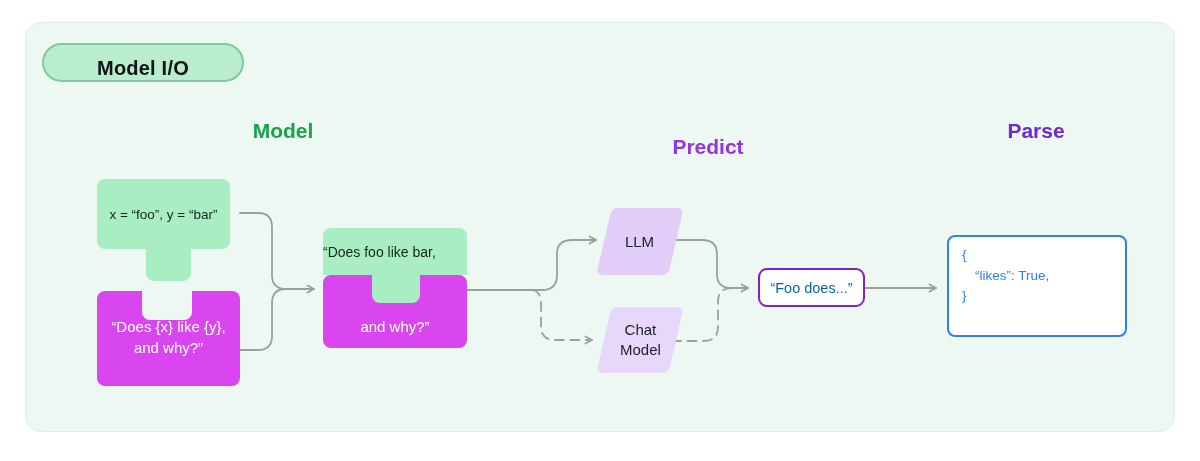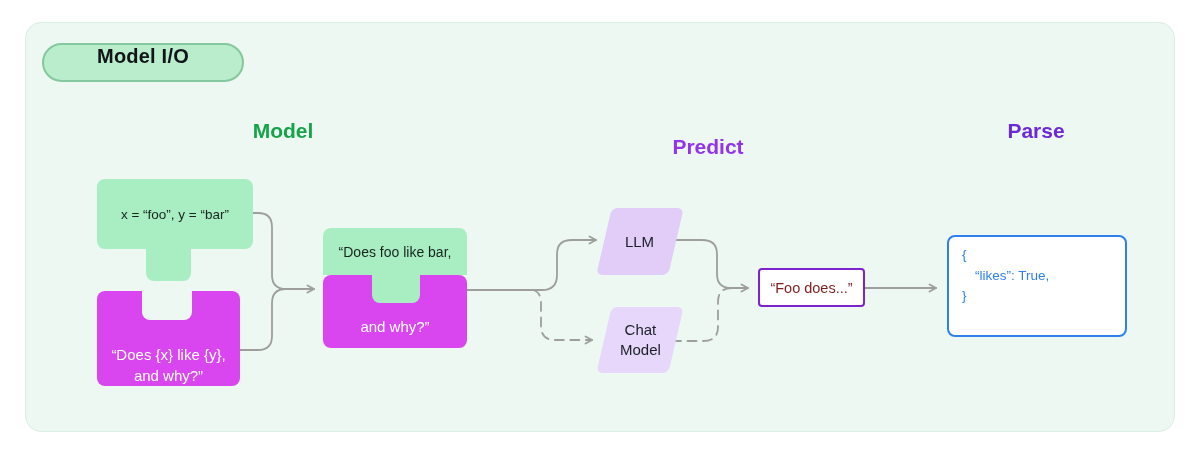--- a/index.html
+++ b/index.html
@@ -9,76 +9,76 @@
     font-family:"Liberation Sans","DejaVu Sans",sans-serif;
   }
   .card{
     position:absolute;left:25px;top:22px;width:1150px;height:410px;
     background:#ecf8f1;border:1px solid #d9f0e2;border-radius:16px;
     box-sizing:border-box;
   }
   .pill{
     position:absolute;left:42px;top:43px;width:202px;height:39px;
     background:#b9edcb;border:2px solid #85c79e;border-radius:21px;
-    box-sizing:border-box;display:flex;align-items:flex-start;justify-content:center;
+    box-sizing:border-box;display:flex;align-items:flex-end;justify-content:center;
     font-size:20px;font-weight:700;color:#111418;letter-spacing:.2px;
   }
   .col-header{
     position:absolute;top:119px;transform:translateX(-50%);
     font-size:21px;font-weight:700;white-space:nowrap;
   }
   .hdr-format{left:283px;color:#16a34a;}
   .hdr-predict{left:708px;color:#9333ea;margin-top:16px;}
   .hdr-parse{left:1036px;color:#6d28d9;}
 
   .shape{position:absolute;box-sizing:border-box;z-index:2;}
   .lt-green{background:#a9eec3;}
   .dk-green{background:#d946ef;}
 
   .piece-values{
-    left:97px;top:179px;width:156px;height:70px;border-radius:8px;
+    left:97px;top:179px;width:133px;height:70px;border-radius:8px;
     display:flex;align-items:center;justify-content:center;
     font-size:13.5px;color:#17251d;
   }
   .piece-values-tab{left:146px;top:248px;width:45px;height:33px;border-radius:0 0 8px 8px;}
   .piece-template{
     left:97px;top:291px;width:143px;height:95px;border-radius:8px;
     display:flex;flex-direction:column;align-items:center;justify-content:flex-end;
-    padding-bottom:0;color:#ffffff;font-size:15px;line-height:21px;text-align:center;
+    padding-bottom:28px;color:#ffffff;font-size:15px;line-height:21px;text-align:center;
   }
   .piece-template-notch{
     left:142px;top:291px;width:50px;height:29px;background:#ecf8f1;
     border-radius:0 0 8px 8px;z-index:3;
   }
   .combined-light{
     left:323px;top:228px;width:144px;height:47px;border-radius:8px 8px 0 0;
-    display:flex;align-items:center;justify-content:center;
+    display:flex;align-items:center;
     font-size:14px;color:#17251d;
   }
   .combined-dark{
     left:323px;top:275px;width:144px;height:73px;border-radius:8px;
     display:flex;flex-direction:column;align-items:center;justify-content:flex-end;
     padding-bottom:13px;color:#ffffff;font-size:15px;
   }
   .combined-tab{left:372px;top:275px;width:48px;height:28px;border-radius:0 0 8px 8px;z-index:3;}
 
   .pgram{
     border-radius:6px;transform:skewX(-13deg);
     display:flex;align-items:center;justify-content:center;
     color:#1b1f27;font-size:15px;text-align:center;line-height:20px;
   }
   .pgram>span{transform:skewX(13deg);display:block;}
   .llm{left:604px;top:208px;width:72px;height:67px;background:#e2cdf9;}
   .chat{left:604px;top:307px;width:72px;height:66px;background:#e7d7fb;}
 
   .foo-box{
     left:758px;top:268px;width:107px;height:39px;background:#ffffff;
-    border:2px solid #7e22ce;border-radius:4px;
+    border:2px solid #7e22ce;border-radius:9px;
     display:flex;align-items:center;justify-content:center;
-    color:#7f1d1d;font-size:14.5px;
+    color:#0369a1;font-size:14.5px;
   }
   .json-box{
     left:947px;top:235px;width:180px;height:102px;background:#ffffff;
     border:2px solid #2f80ed;border-radius:8px;
     color:#2f80ed;font-size:13.5px;line-height:20.5px;
     padding:8px 8px 0 13px;
   }
   .json-line.indent{padding-left:13px;}
 
   svg.connectors{position:absolute;left:0;top:0;z-index:1;}

